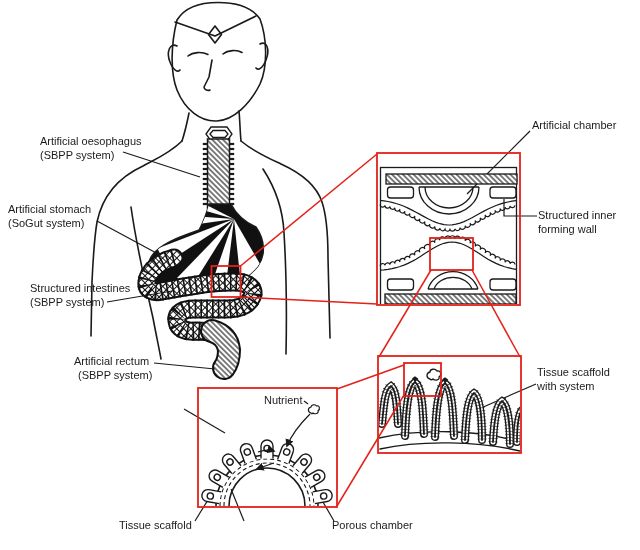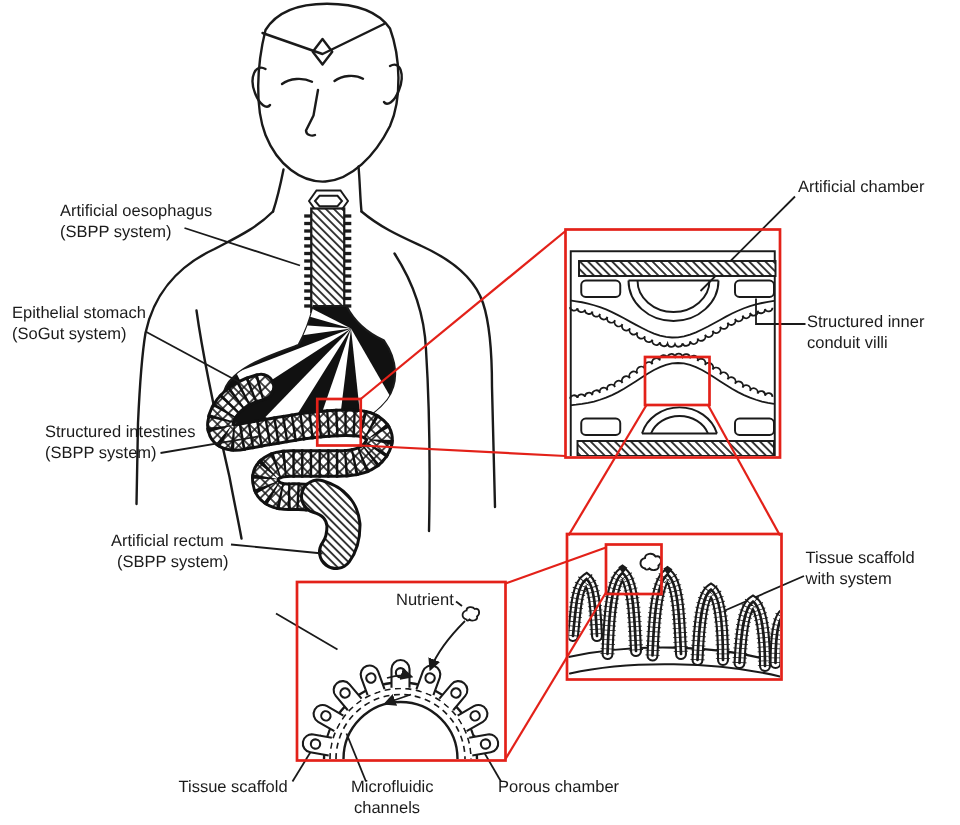--- a/index.html
+++ b/index.html
@@ -273,49 +273,45 @@
     </g>
     <rect x="198" y="388" width="139" height="119"></rect>
   </g>
 </svg>
 
 <div class="lbl" style="left:40px;top:135px">
   <div>Artificial oesophagus</div>
   <div>(SBPP system)</div>
 </div>
 <div class="lbl" style="left:8px;top:203px">
-  <div>Epithelial stomach</div>
+  <div>Artificial stomach</div>
   <div>(SoGut system)</div>
 </div>
 <div class="lbl" style="left:30px;top:282px">
   <div>Structured intestines</div>
   <div>(SBPP system)</div>
 </div>
 <div class="lbl" style="left:74px;top:355px">
   <div>Artificial rectum</div>
   <div style="padding-left:4px">(SBPP system)</div>
 </div>
 <div class="lbl" style="left:532px;top:119px">
   <div>Artificial chamber</div>
 </div>
 <div class="lbl" style="left:538px;top:209px">
   <div>Structured inner</div>
-  <div>conduit villi</div>
+  <div>forming wall</div>
 </div>
 <div class="lbl" style="left:537px;top:366px">
   <div>Tissue scaffold</div>
   <div>with system</div>
 </div>
 <div class="lbl" style="left:264px;top:394px">
   <div>Nutrient</div>
 </div>
 <div class="lbl" style="left:119px;top:519px">
   <div>Tissue scaffold</div>
 </div>
-<div class="lbl" style="left:234px;top:519px">
-  <div>Microfluidic</div>
-  <div style="padding-left:2px">channels</div>
-</div>
 <div class="lbl" style="left:332px;top:519px">
   <div>Porous chamber</div>
 </div>
 
 </div>
 
 </body></html>

